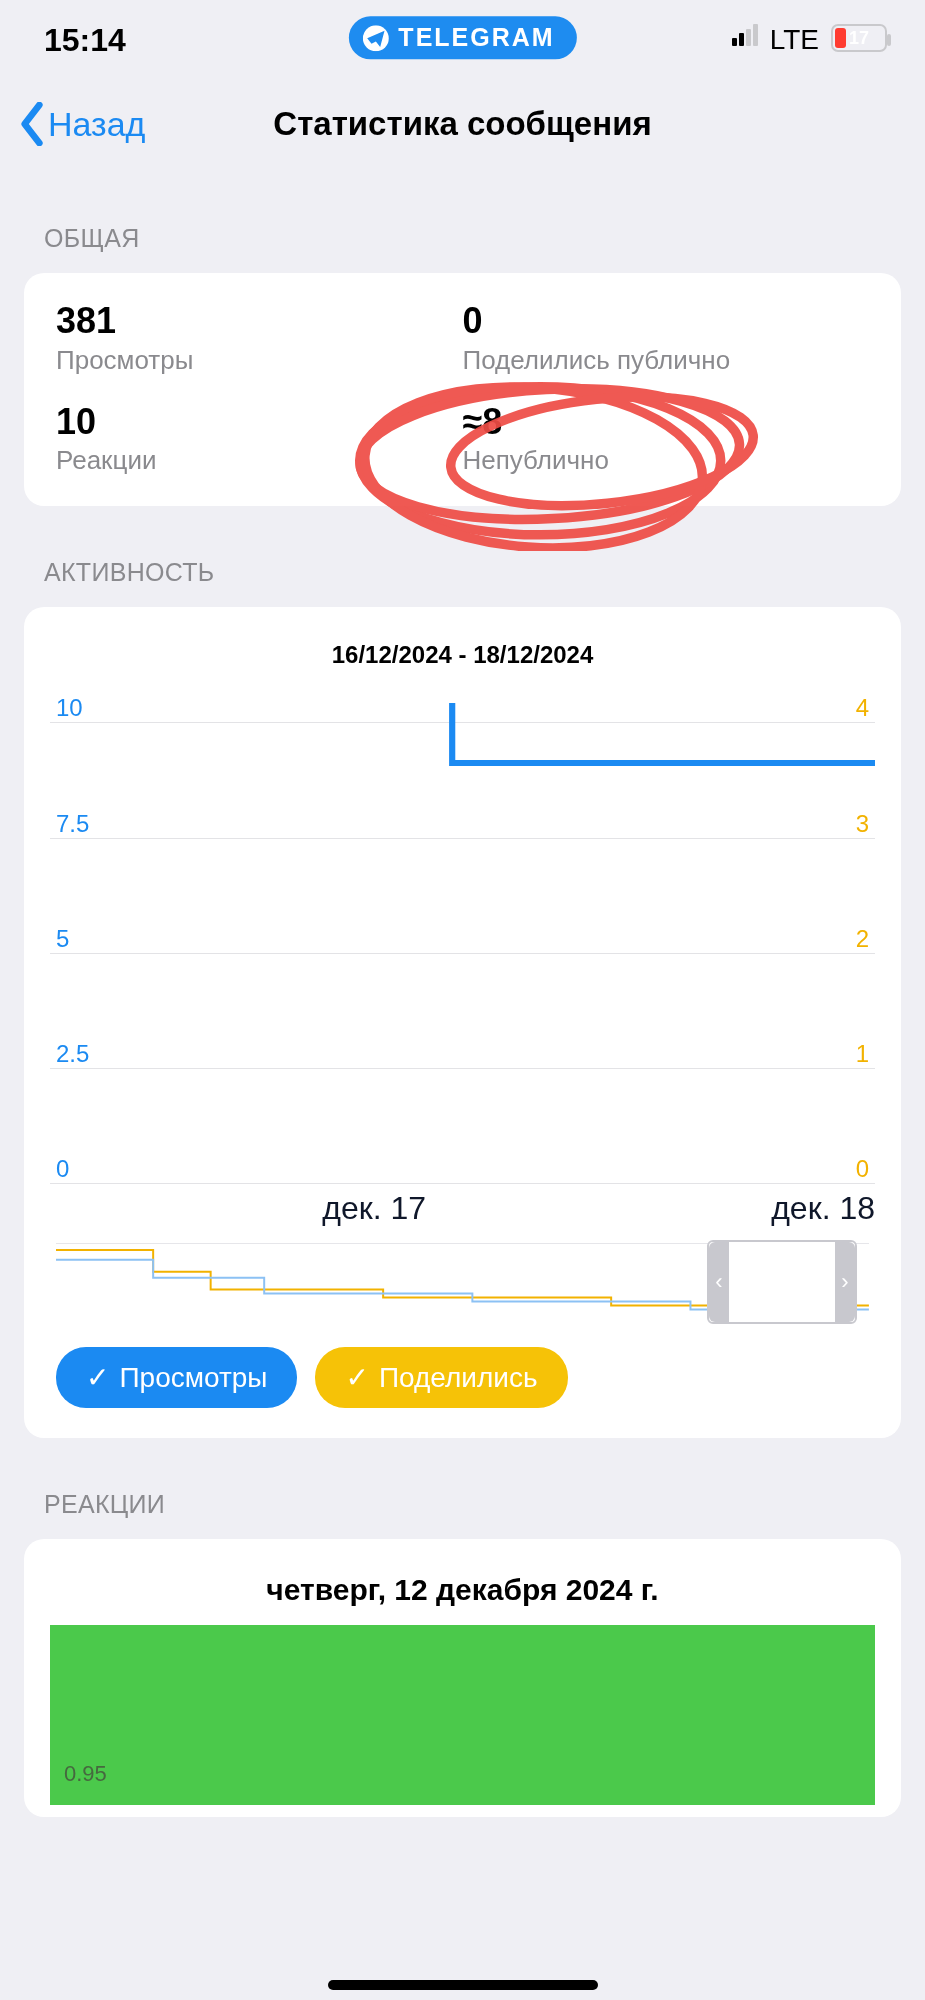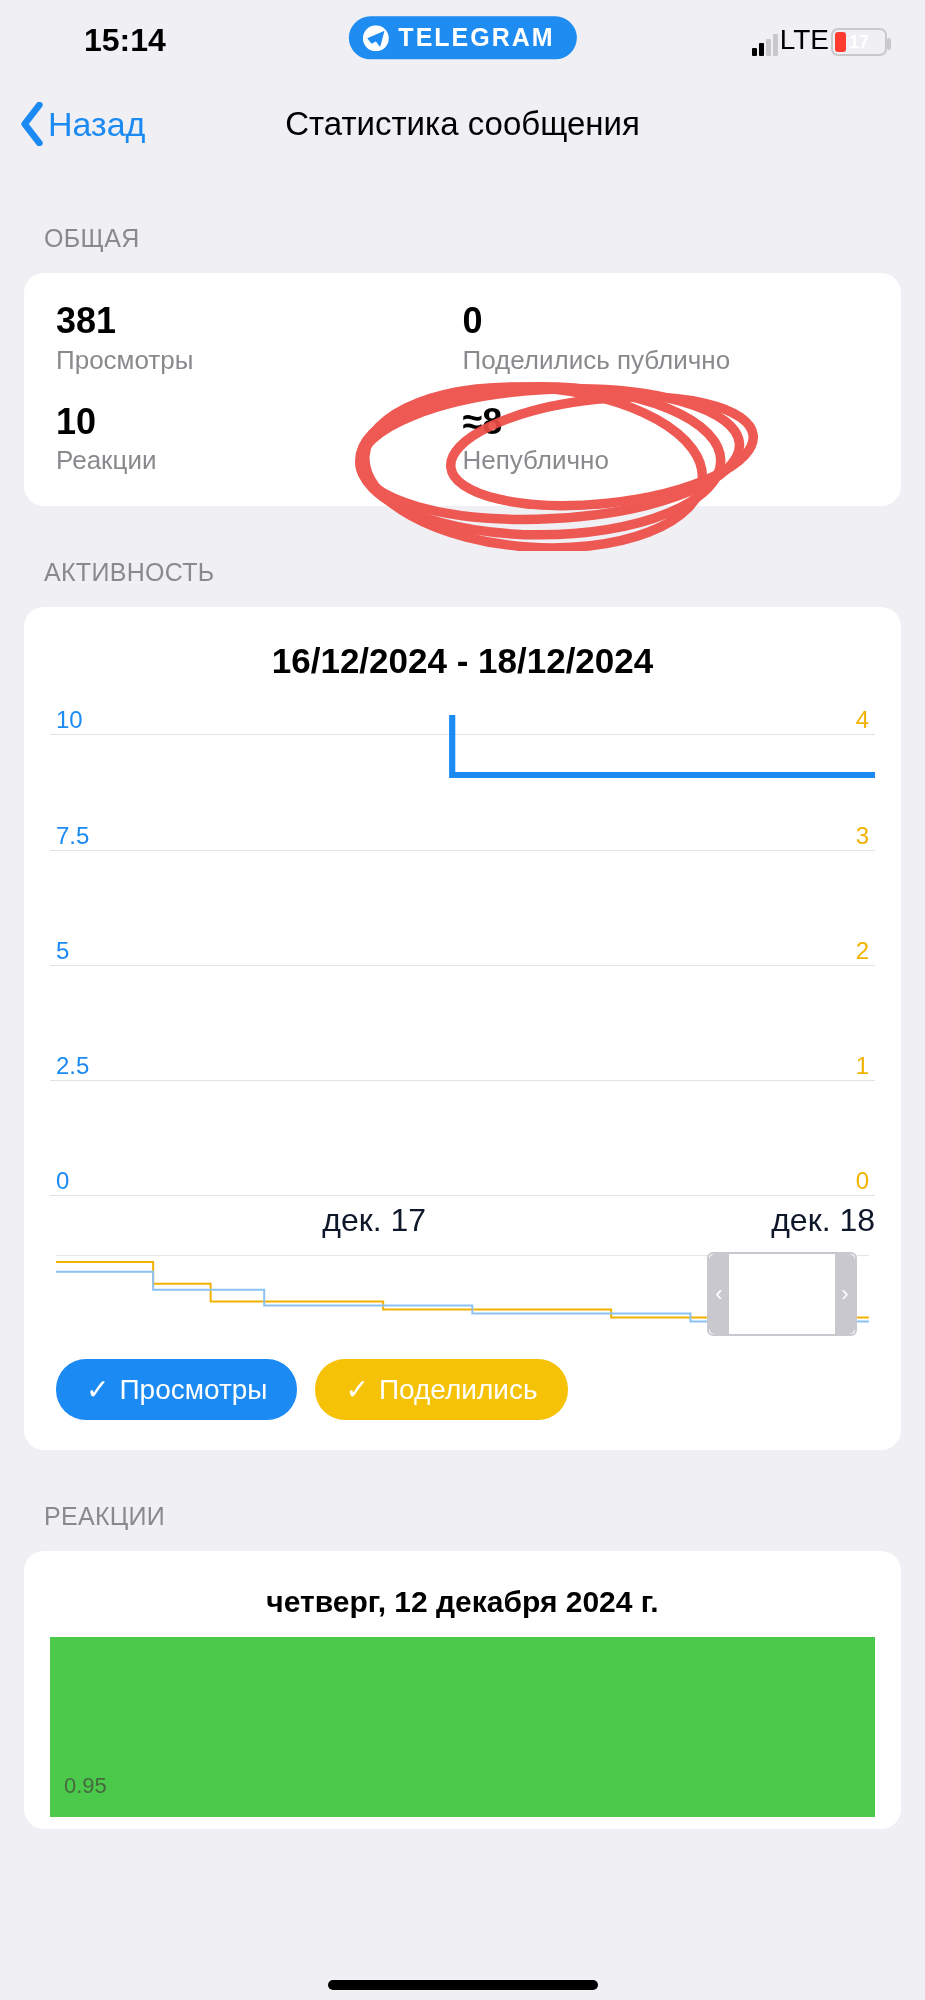--- a/index.html
+++ b/index.html
@@ -9,33 +9,33 @@
     background: #efeff4;
     color: #000;
     overflow: hidden;
   }
   
   .status-bar {
     height: 80px;
     display: flex;
     align-items: center;
     justify-content: space-between;
-    padding: 0 38px 0 84px;
+    padding: 0 38px 0 44px;
     position: relative;
   }
   .status-time { font-size: 32px; font-weight: 600; }
   .status-center {
     position: absolute; left: 50%; top: 50%; transform: translate(-50%, -55%);
     display: inline-flex; align-items: center; gap: 10px;
     background: #1e8cf0; color: #fff;
     padding: 7px 22px 7px 14px; border-radius: 24px;
     font-size: 25px; font-weight: 800; letter-spacing: 2px;
   }
   .paper-plane { width: 26px; height: 26px; }
-  .status-right { display: flex; align-items: flex-end; gap: 2px; }
+  .status-right { display: flex; align-items: flex-start; gap: 12px; }
   .signal-bars { display: inline-flex; align-items: flex-end; gap: 2px; height: 22px;}
   .signal-bars span { width: 5px; background:#d0d0d0; border-radius:1px;}
   .signal-bars span:nth-child(1){height:8px; background:#000;}
   .signal-bars span:nth-child(2){height:13px; background:#000;}
   .signal-bars span:nth-child(3){height:17px; background:#c9c9cc;}
   .signal-bars span:nth-child(4){height:22px; background:#c9c9cc;}
   .lte { font-size: 28px; font-weight: 500; }
   .battery {
     position: relative; width: 56px; height: 28px; border: 2px solid #c9c9cc;
     border-radius: 7px; display:flex; align-items:center; padding:2px;
@@ -45,21 +45,21 @@
   .battery-num{ position:absolute; left:50%; top:50%; transform:translate(-50%,-50%); font-size:18px; font-weight:600; color:#fff;}
   
   .navbar {
     display:flex; align-items:center; padding: 22px 18px 26px;
     position: relative;
   }
   .back-btn { display:flex; align-items:center; gap:2px; color:#1b8af2; font-size:34px;}
   .back-chevron{ width:28px; height:44px;}
   .nav-title{
     position:absolute; left:50%; transform:translateX(-50%);
-    font-size:33px; font-weight:400;
+    font-size:33px; font-weight:700;
   }
   
   .section-label{
     text-transform: uppercase;
     color:#8a8a8e; font-size:25px;
     padding: 52px 44px 12px;
     letter-spacing: .3px;
   }
   
   .card{
@@ -75,21 +75,21 @@
   .stat-label{ font-size:26px; color:#8a8a8e; margin-top:4px;}
   
   .annot-circle{
     position:absolute;
     left: 320px; top: 88px;
     width: 440px; height: 190px;
     pointer-events:none;
   }
   
   .chart-title{
-    text-align:center; font-size:35px; font-weight:700; margin: 6px 0 34px;
+    text-align:center; font-size:24px; font-weight:700; margin: 6px 0 34px;
   }
   .chart-area{
     position:relative; height: 480px; margin: 0 -6px 0 -6px;
     border-bottom: none;
   }
   .gridline{
     position:absolute; left:0; right:0; height:1px; background:#e3e3e6;
   }
   .y-left{
     position:absolute; left:6px; font-size:24px; color:#1b8af2; transform:translateY(-100%);

